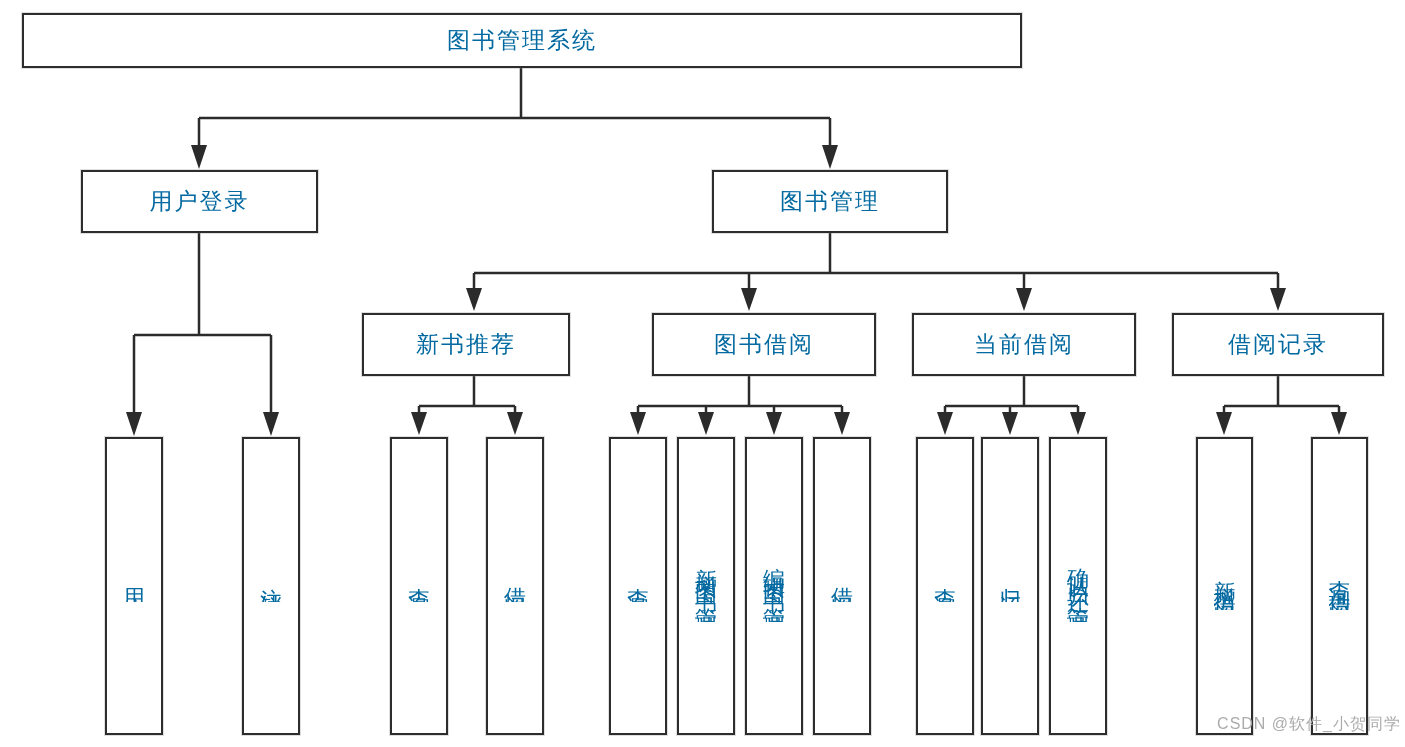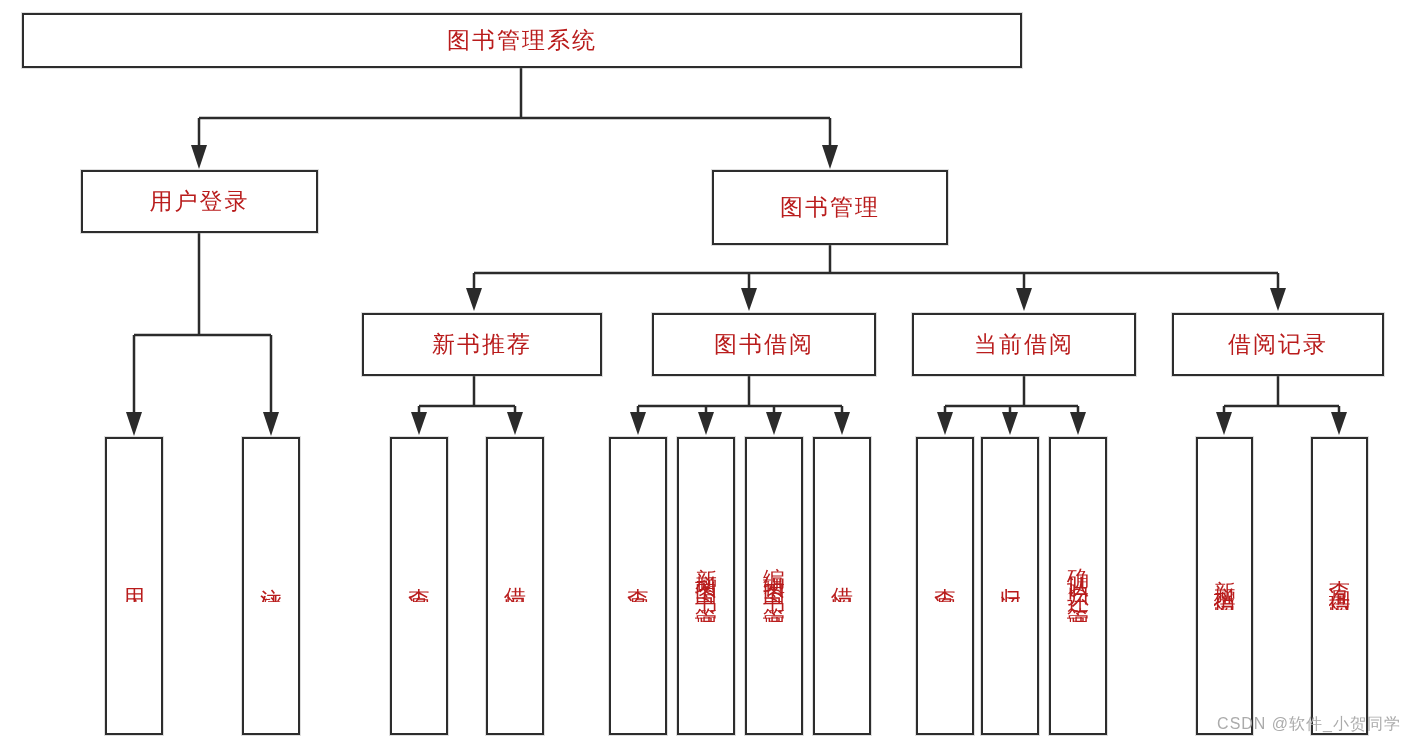--- a/index.html
+++ b/index.html
@@ -20,21 +20,21 @@
     left: 0;
     top: 0;
     width: 1405px;
     height: 747px;
   }
   .node {
     position: absolute;
     box-sizing: border-box;
     background: #ffffff;
     border: 2.5px solid #2d2d2d;
-    color: #b91c1c;
+    color: #0369a1;
     display: flex;
     align-items: center;
     justify-content: center;
     box-shadow: 0 0 0 1px rgba(140,140,140,0.28);
   }
   .node.h {
     font-size: 23px;
     letter-spacing: 2px;
     white-space: nowrap;
   }
@@ -108,23 +108,23 @@
       <polygon points="1078,435 1070,412 1086,412"></polygon>
 
       <polygon points="1224,435 1216,412 1232,412"></polygon>
       <polygon points="1339,435 1331,412 1347,412"></polygon>
     </g>
   </svg>
 
   <div class="node h" style="left:22px; top:13px; width:1000px; height:55px;">图书管理系统</div>
 
   <div class="node h" style="left:81px; top:170px; width:237px; height:63px;">用户登录</div>
-  <div class="node h" style="left:712px; top:170px; width:236px; height:75px;">图书管理</div>
+  <div class="node h" style="left:712px; top:170px; width:236px; height:63px;">图书管理</div>
 
-  <div class="node h" style="left:362px; top:313px; width:240px; height:63px;">新书推荐</div>
+  <div class="node h" style="left:362px; top:313px; width:208px; height:63px;">新书推荐</div>
   <div class="node h" style="left:637px; top:313px; width:224px; height:63px;margin-left:15px;">图书借阅</div>
   <div class="node h" style="left:912px; top:313px; width:224px; height:63px;">当前借阅</div>
   <div class="node h" style="left:1172px; top:313px; width:212px; height:63px;">借阅记录</div>
 
   <div class="node v" style="left:105px; top:437px; width:58px; height:298px;">
     <span class="vtext">用户登录</span>
   </div>
   <div class="node v" style="left:242px; top:437px; width:58px; height:298px;">
     <span class="vtext">注销登录</span>
   </div>

